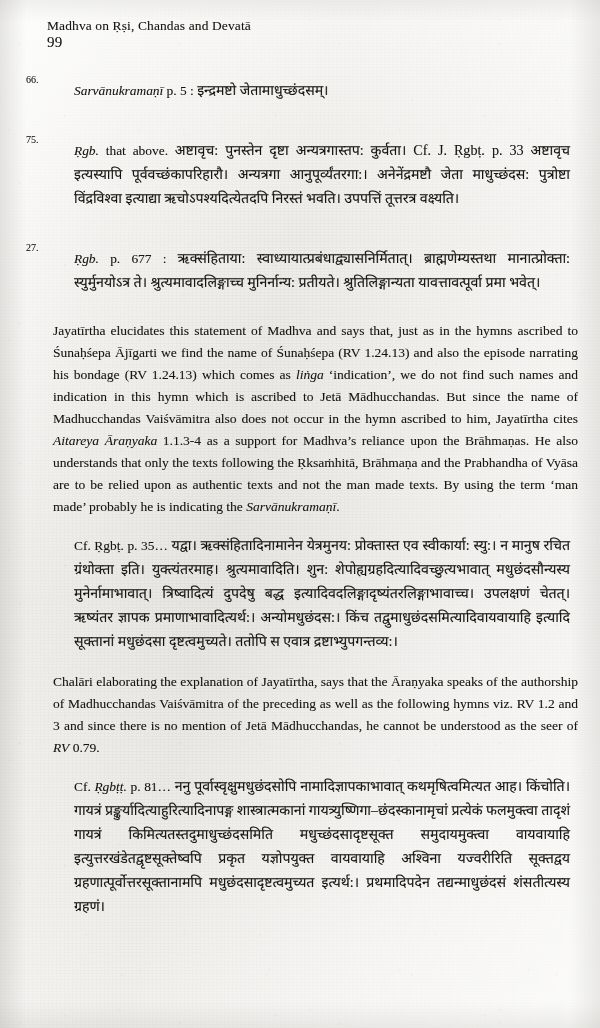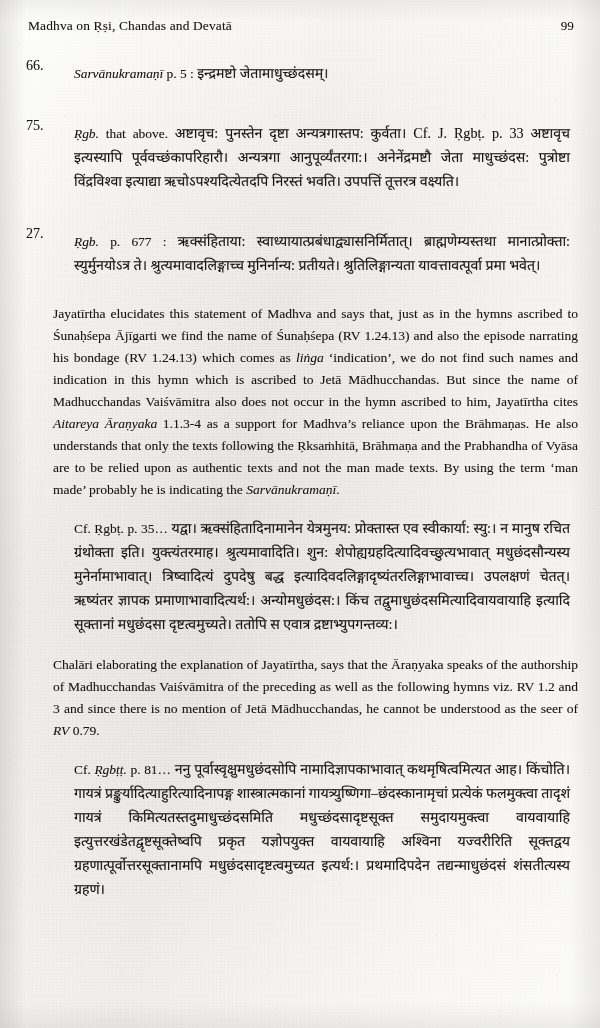--- a/index.html
+++ b/index.html
@@ -56,33 +56,34 @@
 
   
   .running-head {
     display: flex;
     align-items: baseline;
     justify-content: space-between;
     font-size: 13.4px;
     letter-spacing: .012em;
     color: #17150f;
     margin: 0 4px 0 2px;
+    flex-direction: column;
   }
   .running-head .rh-title { white-space: nowrap; }
-  .running-head .rh-folio { font-size: 13px; }
+  .running-head .rh-folio { font-size: 15px; margin-left: 19px; }
 
   
   .entry {
     display: flex;
     align-items: flex-start;
     margin-top: 20px;
   }
   .entry-num {
     flex: 0 0 40px;
-    font-size: 14px;
+    font-size: 10px;
     line-height: 1.62;
     padding-top: 1px;
     color: #16140f;
   }
   .entry-body { flex: 1 1 auto; min-width: 0; }
 
   .blk {
     font-size: 13.4px;
     line-height: 1.63;
     text-align: justify;

